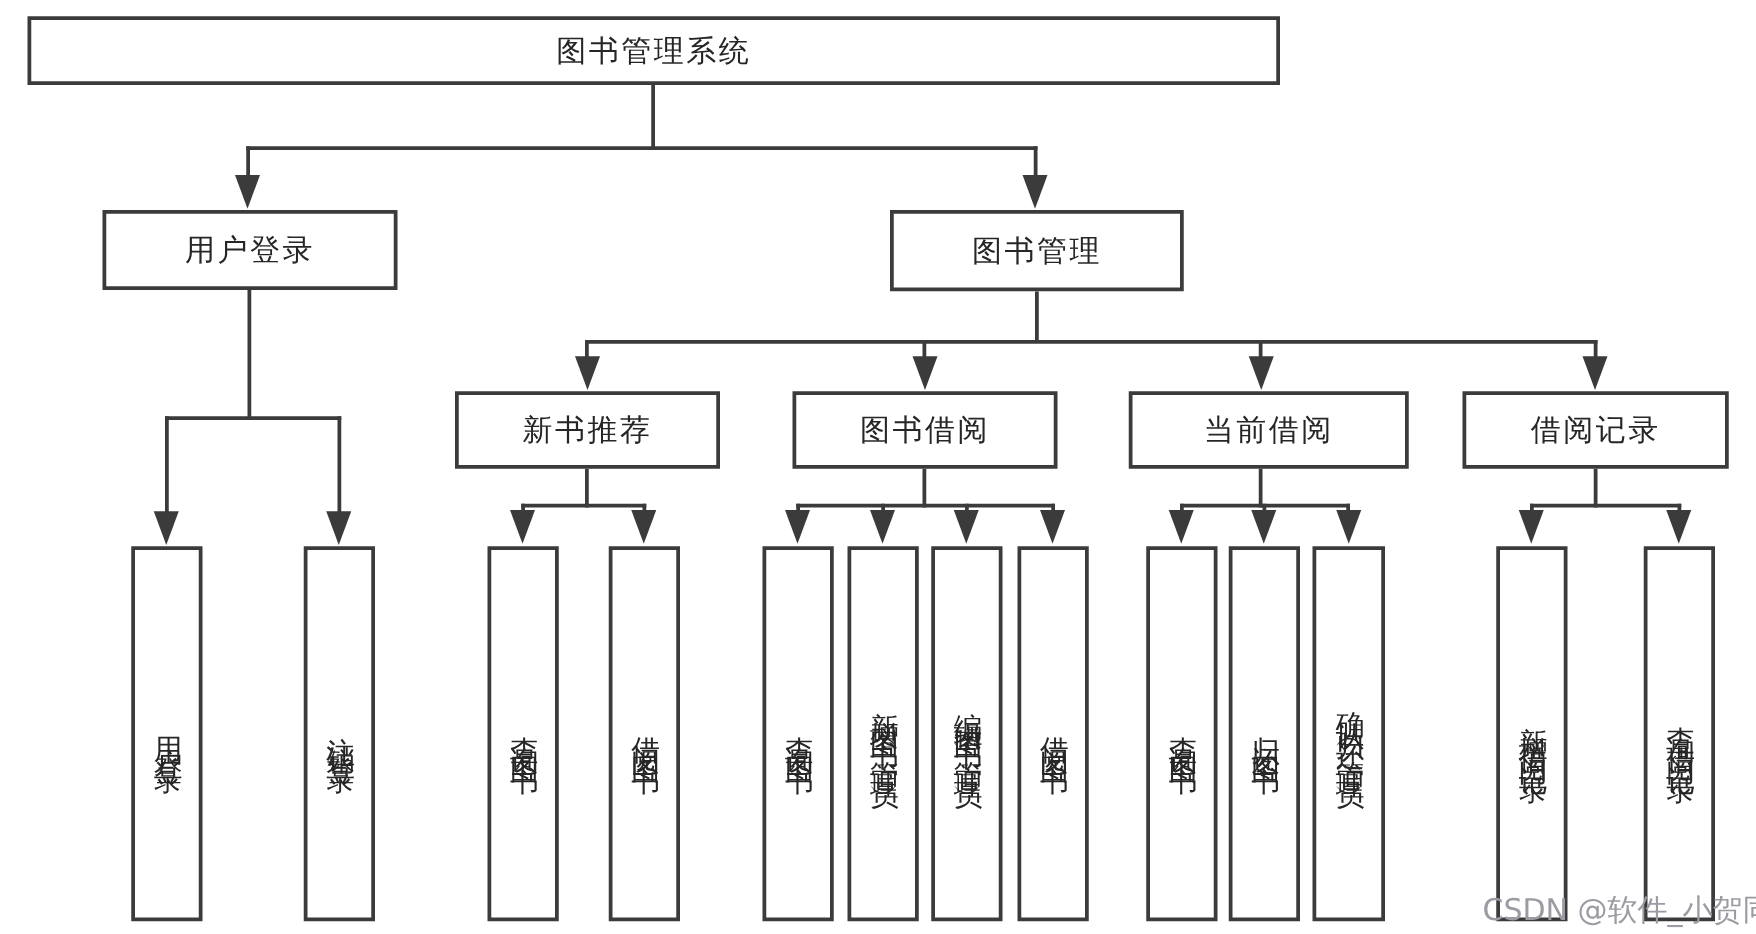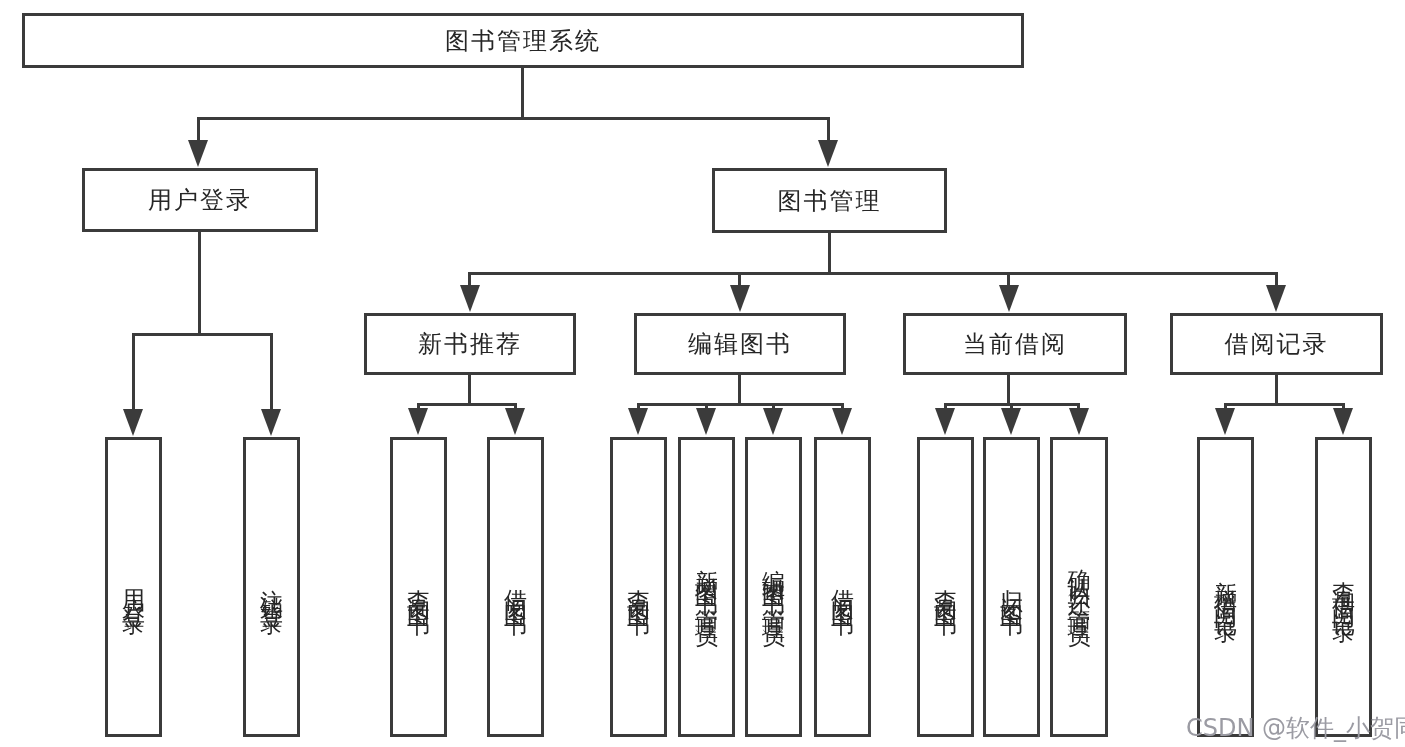--- a/index.html
+++ b/index.html
@@ -114,21 +114,21 @@
     <span>用户登录</span>
   </div>
   <div class="box h" style="left:712px;top:168px;width:235px;height:65px">
     <span>图书管理</span>
   </div>
 
   <div class="box h" style="left:364px;top:313px;width:212px;height:62px">
     <span>新书推荐</span>
   </div>
   <div class="box h" style="left:634px;top:313px;width:212px;height:62px">
-    <span>编辑图书</span>
+    <span>图书借阅</span>
   </div>
   <div class="box h" style="left:903px;top:313px;width:224px;height:62px">
     <span>当前借阅</span>
   </div>
   <div class="box h" style="left:1170px;top:313px;width:213px;height:62px">
     <span>借阅记录</span>
   </div>
 
   <div class="box v" style="left:105px;top:437px;width:57px;height:300px">
     <span>用户登录</span>

